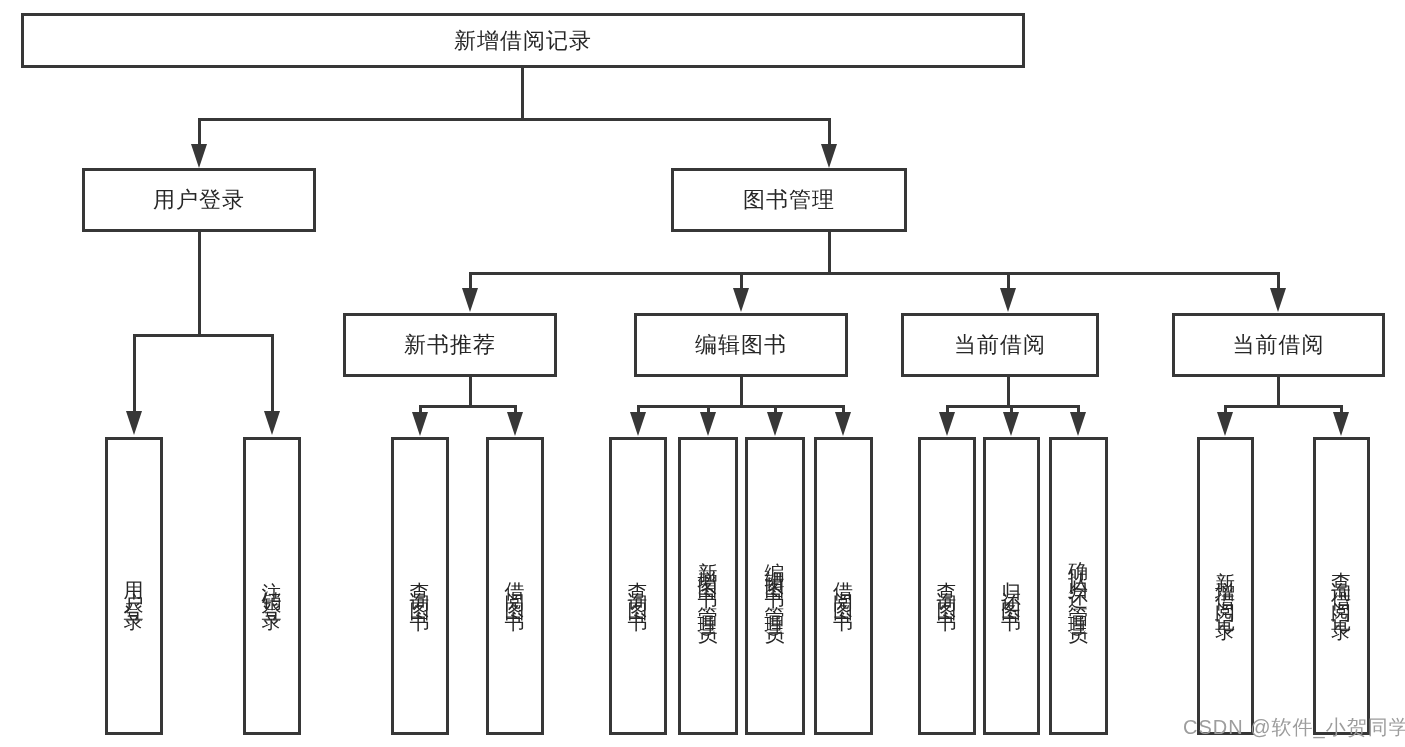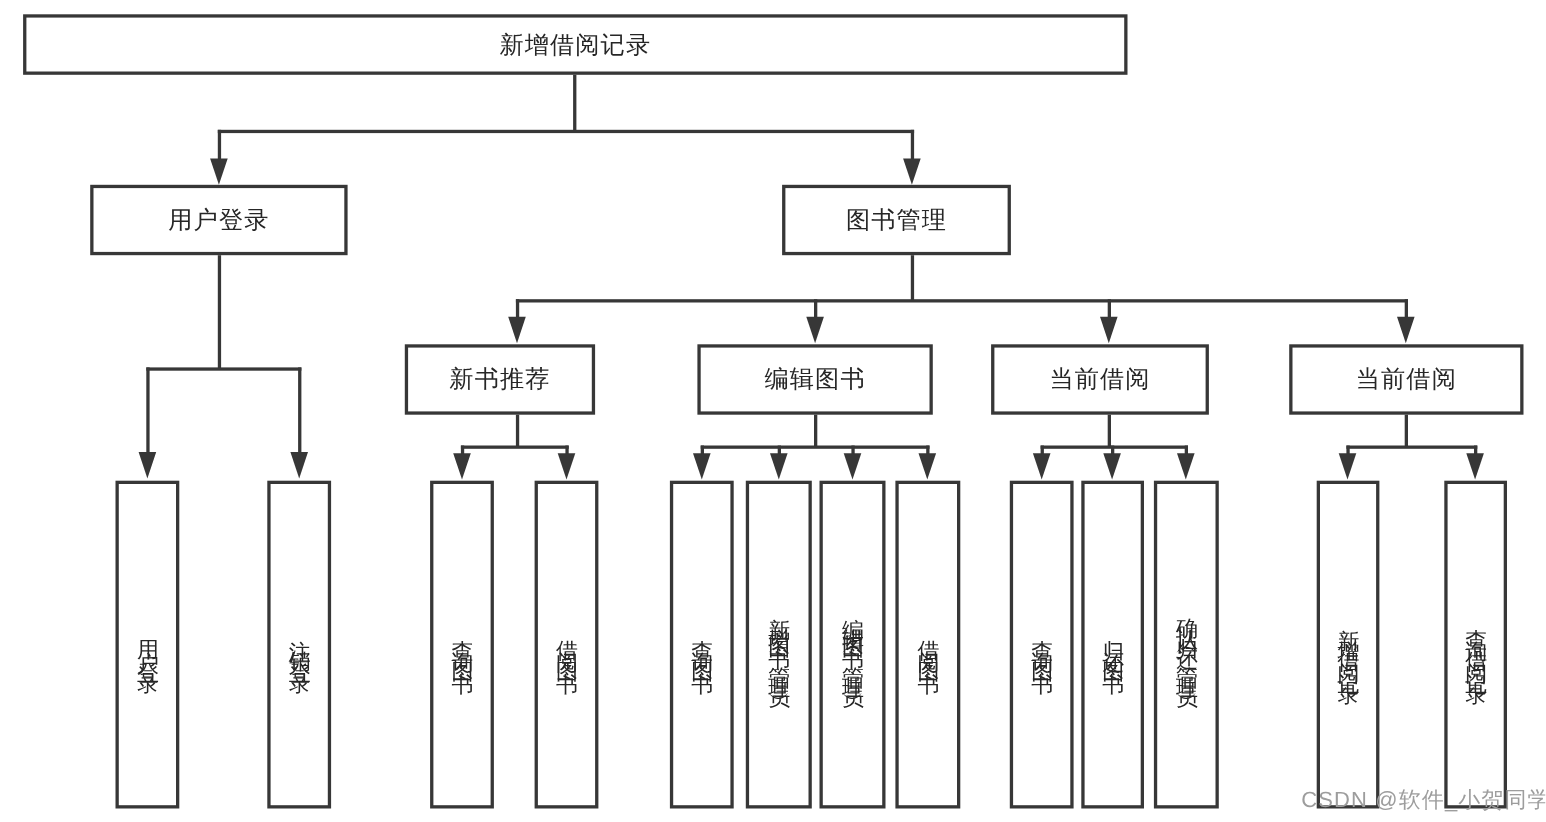--- a/index.html
+++ b/index.html
@@ -64,41 +64,41 @@
   <div class="box hbox" style="left:21px;top:13px;width:1004px;height:55px">新增借阅记录</div>
 
   <div class="line" style="left:521px;top:68px;width:3px;height:52px"></div>
   <div class="line" style="left:198px;top:118px;width:633px;height:3px"></div>
   <div class="line" style="left:198px;top:118px;width:3px;height:28px"></div>
   <div class="arrow" style="left:191px;top:144px"></div>
   <div class="line" style="left:828px;top:118px;width:3px;height:28px"></div>
   <div class="arrow" style="left:821px;top:144px"></div>
 
   <div class="box hbox" style="left:82px;top:168px;width:234px;height:64px">用户登录</div>
-  <div class="box hbox" style="left:711px;top:168px;width:208px;height:64px">图书管理</div>
+  <div class="box hbox" style="left:671px;top:168px;width:236px;height:64px">图书管理</div>
 
   <div class="line" style="left:198px;top:232px;width:3px;height:104px"></div>
   <div class="line" style="left:133px;top:334px;width:141px;height:3px"></div>
   <div class="line" style="left:133px;top:334px;width:3px;height:78px"></div>
   <div class="arrow" style="left:126px;top:411px"></div>
   <div class="line" style="left:271px;top:334px;width:3px;height:78px"></div>
   <div class="arrow" style="left:264px;top:411px"></div>
 
   <div class="line" style="left:828px;top:232px;width:3px;height:42px"></div>
   <div class="line" style="left:469px;top:272px;width:811px;height:3px"></div>
   <div class="line" style="left:469px;top:272px;width:3px;height:18px"></div>
   <div class="arrow" style="left:462px;top:288px"></div>
   <div class="line" style="left:740px;top:272px;width:3px;height:18px"></div>
   <div class="arrow" style="left:733px;top:288px"></div>
   <div class="line" style="left:1007px;top:272px;width:3px;height:18px"></div>
   <div class="arrow" style="left:1000px;top:288px"></div>
   <div class="line" style="left:1277px;top:272px;width:3px;height:18px"></div>
   <div class="arrow" style="left:1270px;top:288px"></div>
 
-  <div class="box hbox" style="left:368px;top:313px;width:173px;height:64px">新书推荐</div>
+  <div class="box hbox" style="left:343px;top:313px;width:214px;height:64px">新书推荐</div>
   <div class="box hbox" style="left:634px;top:313px;width:214px;height:64px">编辑图书</div>
   <div class="box hbox" style="left:901px;top:313px;width:198px;height:64px">当前借阅</div>
   <div class="box hbox" style="left:1172px;top:313px;width:213px;height:64px">当前借阅</div>
 
   <div class="line" style="left:469px;top:377px;width:3px;height:30px"></div>
   <div class="line" style="left:419px;top:405px;width:98px;height:3px"></div>
   <div class="line" style="left:419px;top:405px;width:3px;height:9px"></div>
   <div class="arrow" style="left:412px;top:412px"></div>
   <div class="line" style="left:514px;top:405px;width:3px;height:9px"></div>
   <div class="arrow" style="left:507px;top:412px"></div>

